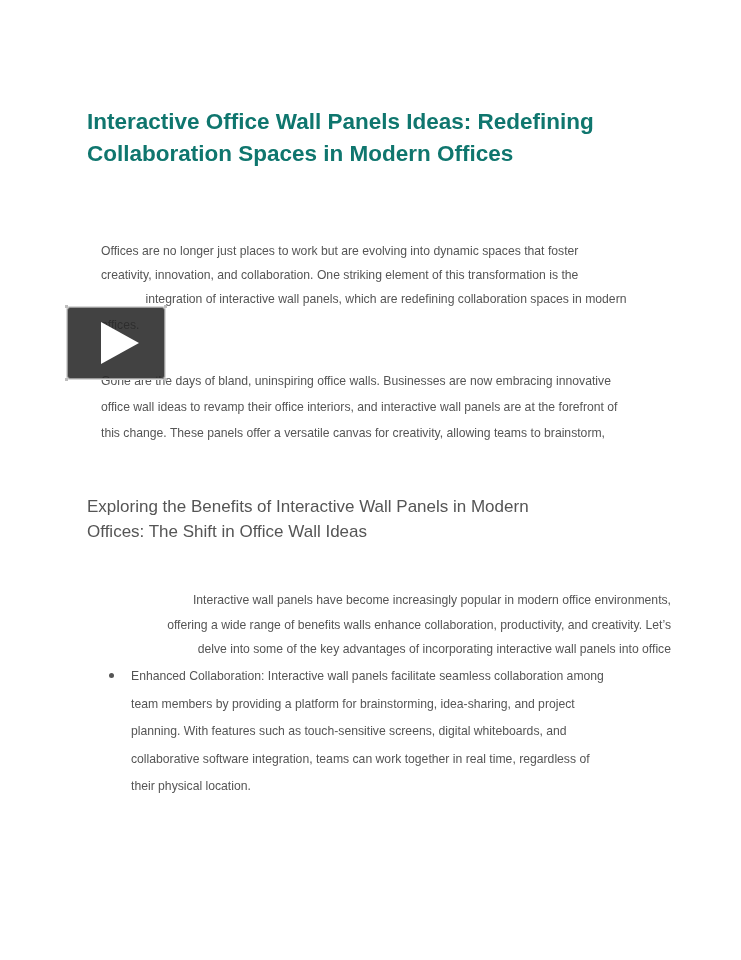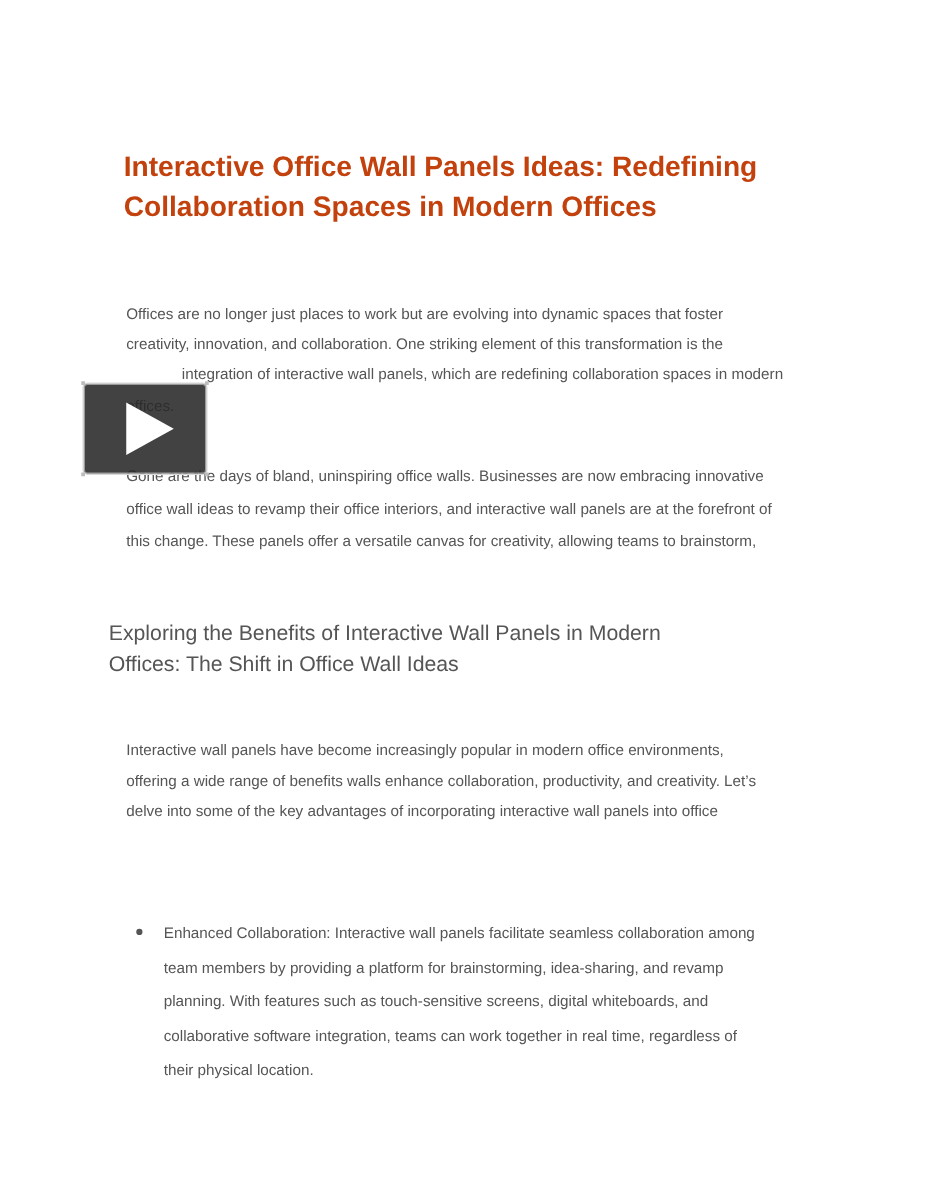--- a/index.html
+++ b/index.html
@@ -18,26 +18,26 @@
       position: absolute;
       left: 0; top: 0;
       width: 741px; height: 960px;
       background: #ffffff;
     }
     .title {
       position: absolute;
       left: 87px;
       top: 106px;
       width: 580px;
-      margin: 12px;
+      margin: 0;
       font-family: "Liberation Sans", sans-serif;
       font-weight: bold;
       font-size: 22.5px;
       line-height: 32px;
-      color: #c2410c;
+      color: #0f766e;
       letter-spacing: 0px;
     }
     .para {
       position: absolute;
       left: 87px;
       width: 570px;
       margin: 14px;
       font-family: "Liberation Sans", sans-serif;
       font-size: 12.2px;
       color: #555555;
@@ -56,26 +56,26 @@
       left: 87px;
       top: 494px;
       width: 560px;
       margin: 0;
       font-family: "Liberation Sans", sans-serif;
       font-weight: normal;
       font-size: 17px;
       line-height: 25px;
       color: #555555;
     }
-    .p3 { top: 576px; }
+    .p3 { top: 576px; text-align: right; }
     .p3 .line { height: 24.5px; line-height: 20px; }
     .bullet-list {
       position: absolute;
       left: 87px;
-      top: 736px;
+      top: 666px;
       width: 570px;
       margin: 0;
       padding: 0;
       list-style: none;
       font-family: "Liberation Sans", sans-serif;
       font-size: 12.2px;
       color: #555555;
     }
     .bullet-item {
       position: relative;
@@ -156,21 +156,21 @@
   <p class="para p3">
     <span class="line">Interactive wall panels have become increasingly popular in modern office environments,</span>
     <span class="line">offering a wide range of benefits walls enhance collaboration, productivity, and creativity. Let’s</span>
     <span class="line">delve into some of the key advantages of incorporating interactive wall panels into office</span>
   </p>
 
   <ul class="bullet-list">
     <li class="bullet-item">
       <span class="bullet-dot"></span>
       <span class="line">Enhanced Collaboration: Interactive wall panels facilitate seamless collaboration among</span>
-      <span class="line">team members by providing a platform for brainstorming, idea-sharing, and revamp</span>
+      <span class="line">team members by providing a platform for brainstorming, idea-sharing, and project</span>
       <span class="line">planning. With features such as touch-sensitive screens, digital whiteboards, and</span>
       <span class="line">collaborative software integration, teams can work together in real time, regardless of</span>
       <span class="line">their physical location.</span>
     </li>
   </ul>
 
   <div class="play-button">
     <span class="corner" style="left:-3px;top:-3px"></span>
     <span class="corner" style="right:-3px;top:-3px"></span>
     <span class="corner" style="left:-3px;bottom:-3px"></span>

